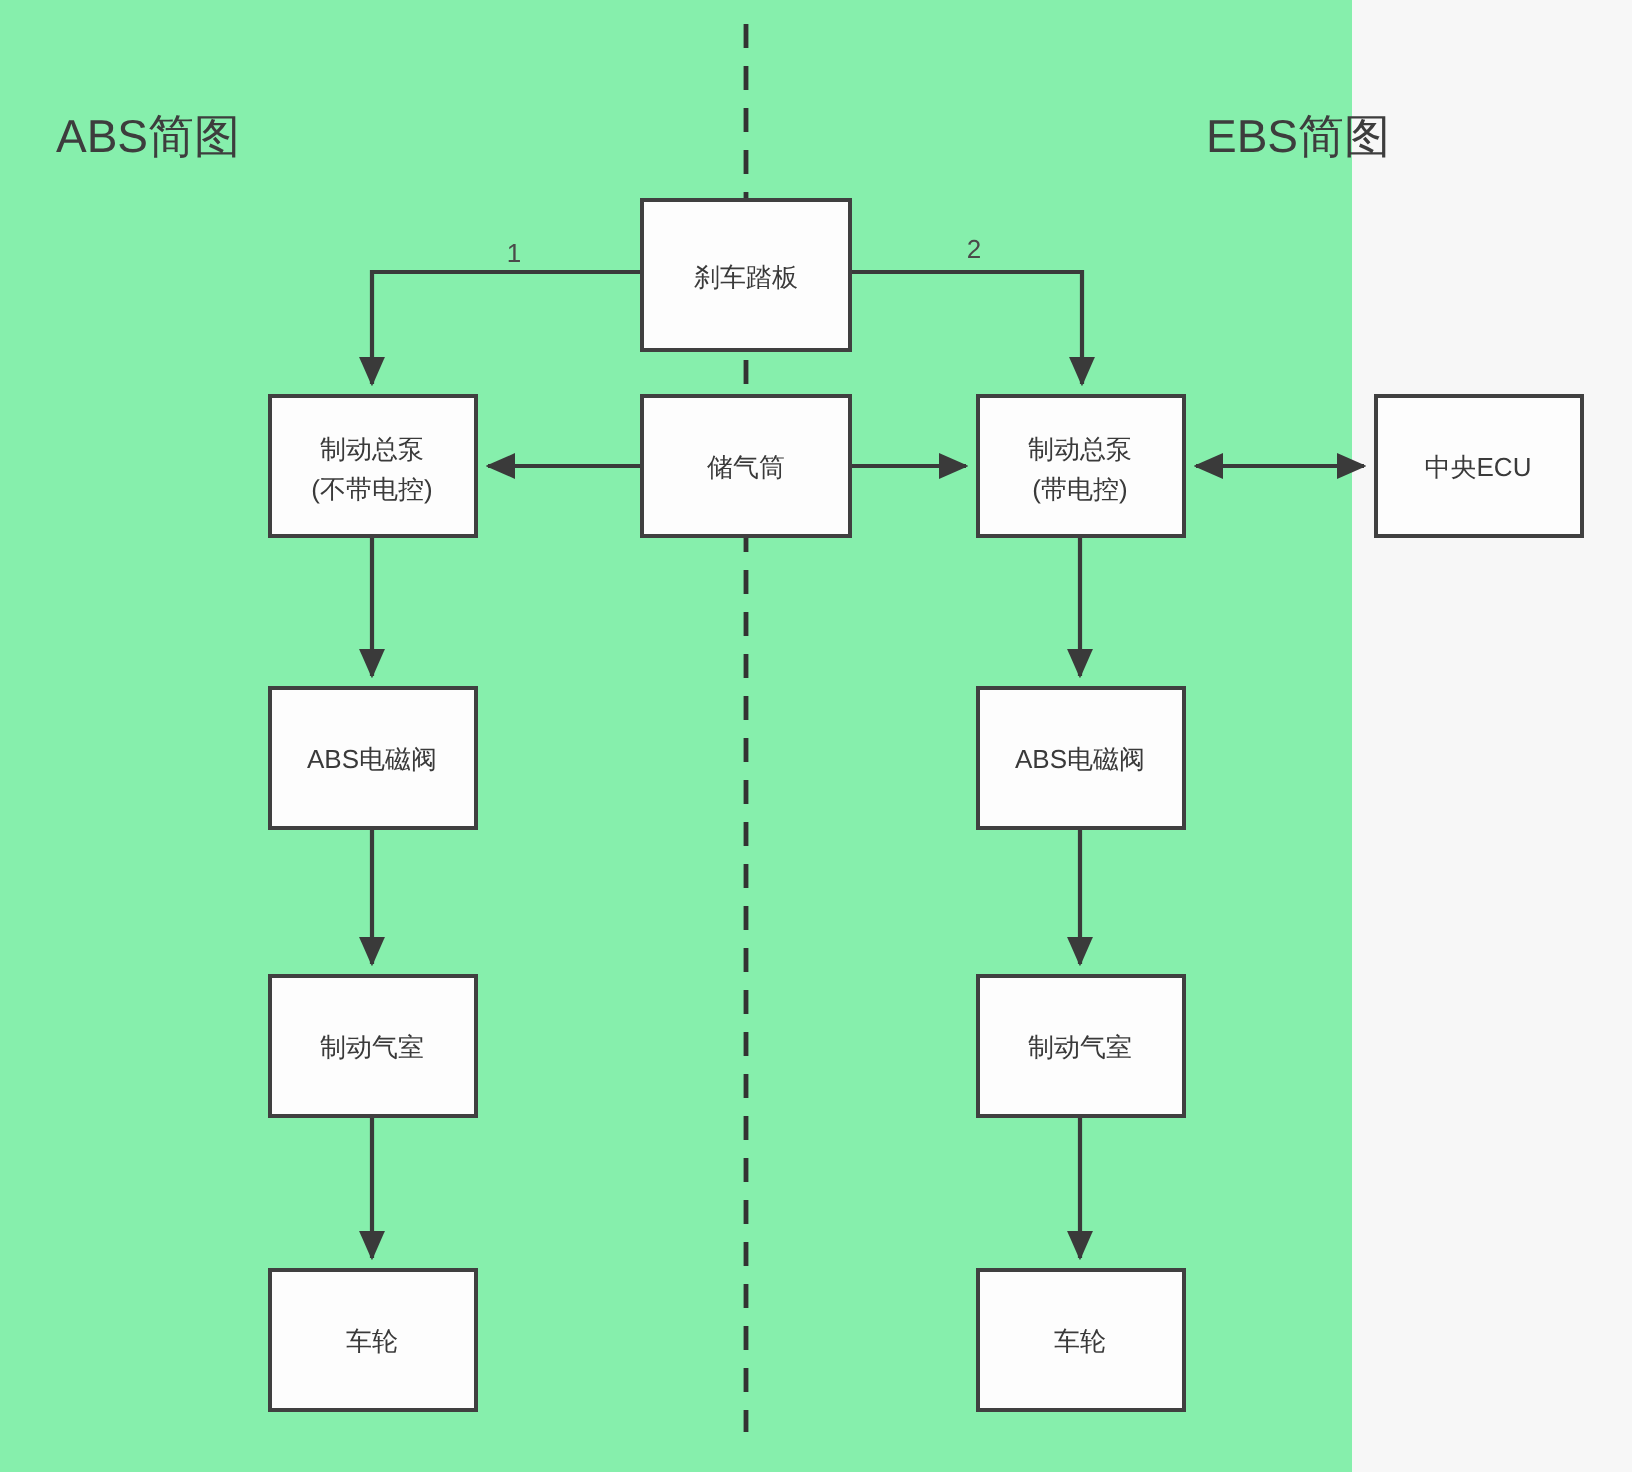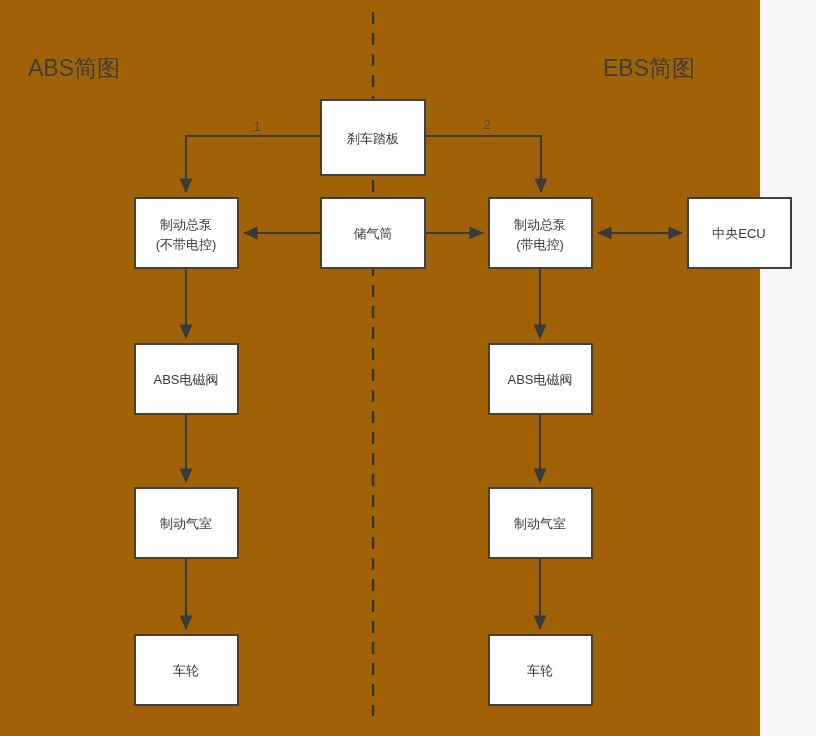--- a/index.html
+++ b/index.html
@@ -9,23 +9,23 @@
   }
   body {
     width: 816px;
     height: 736px;
     overflow: hidden;
     font-family: "Liberation Sans", "DejaVu Sans", sans-serif;
     color: #262626;
   }
   #canvas {
     position: relative;
-    width: 760px;
+    width: 676px;
     height: 736px;
-    background: #a16207;
+    background: #86efac;
   }
   svg#diagram {
     position: absolute;
     left: 0;
     top: 0;
     width: 816px;
     height: 736px;
   }
   .title-text {
     font-size: 23px;

